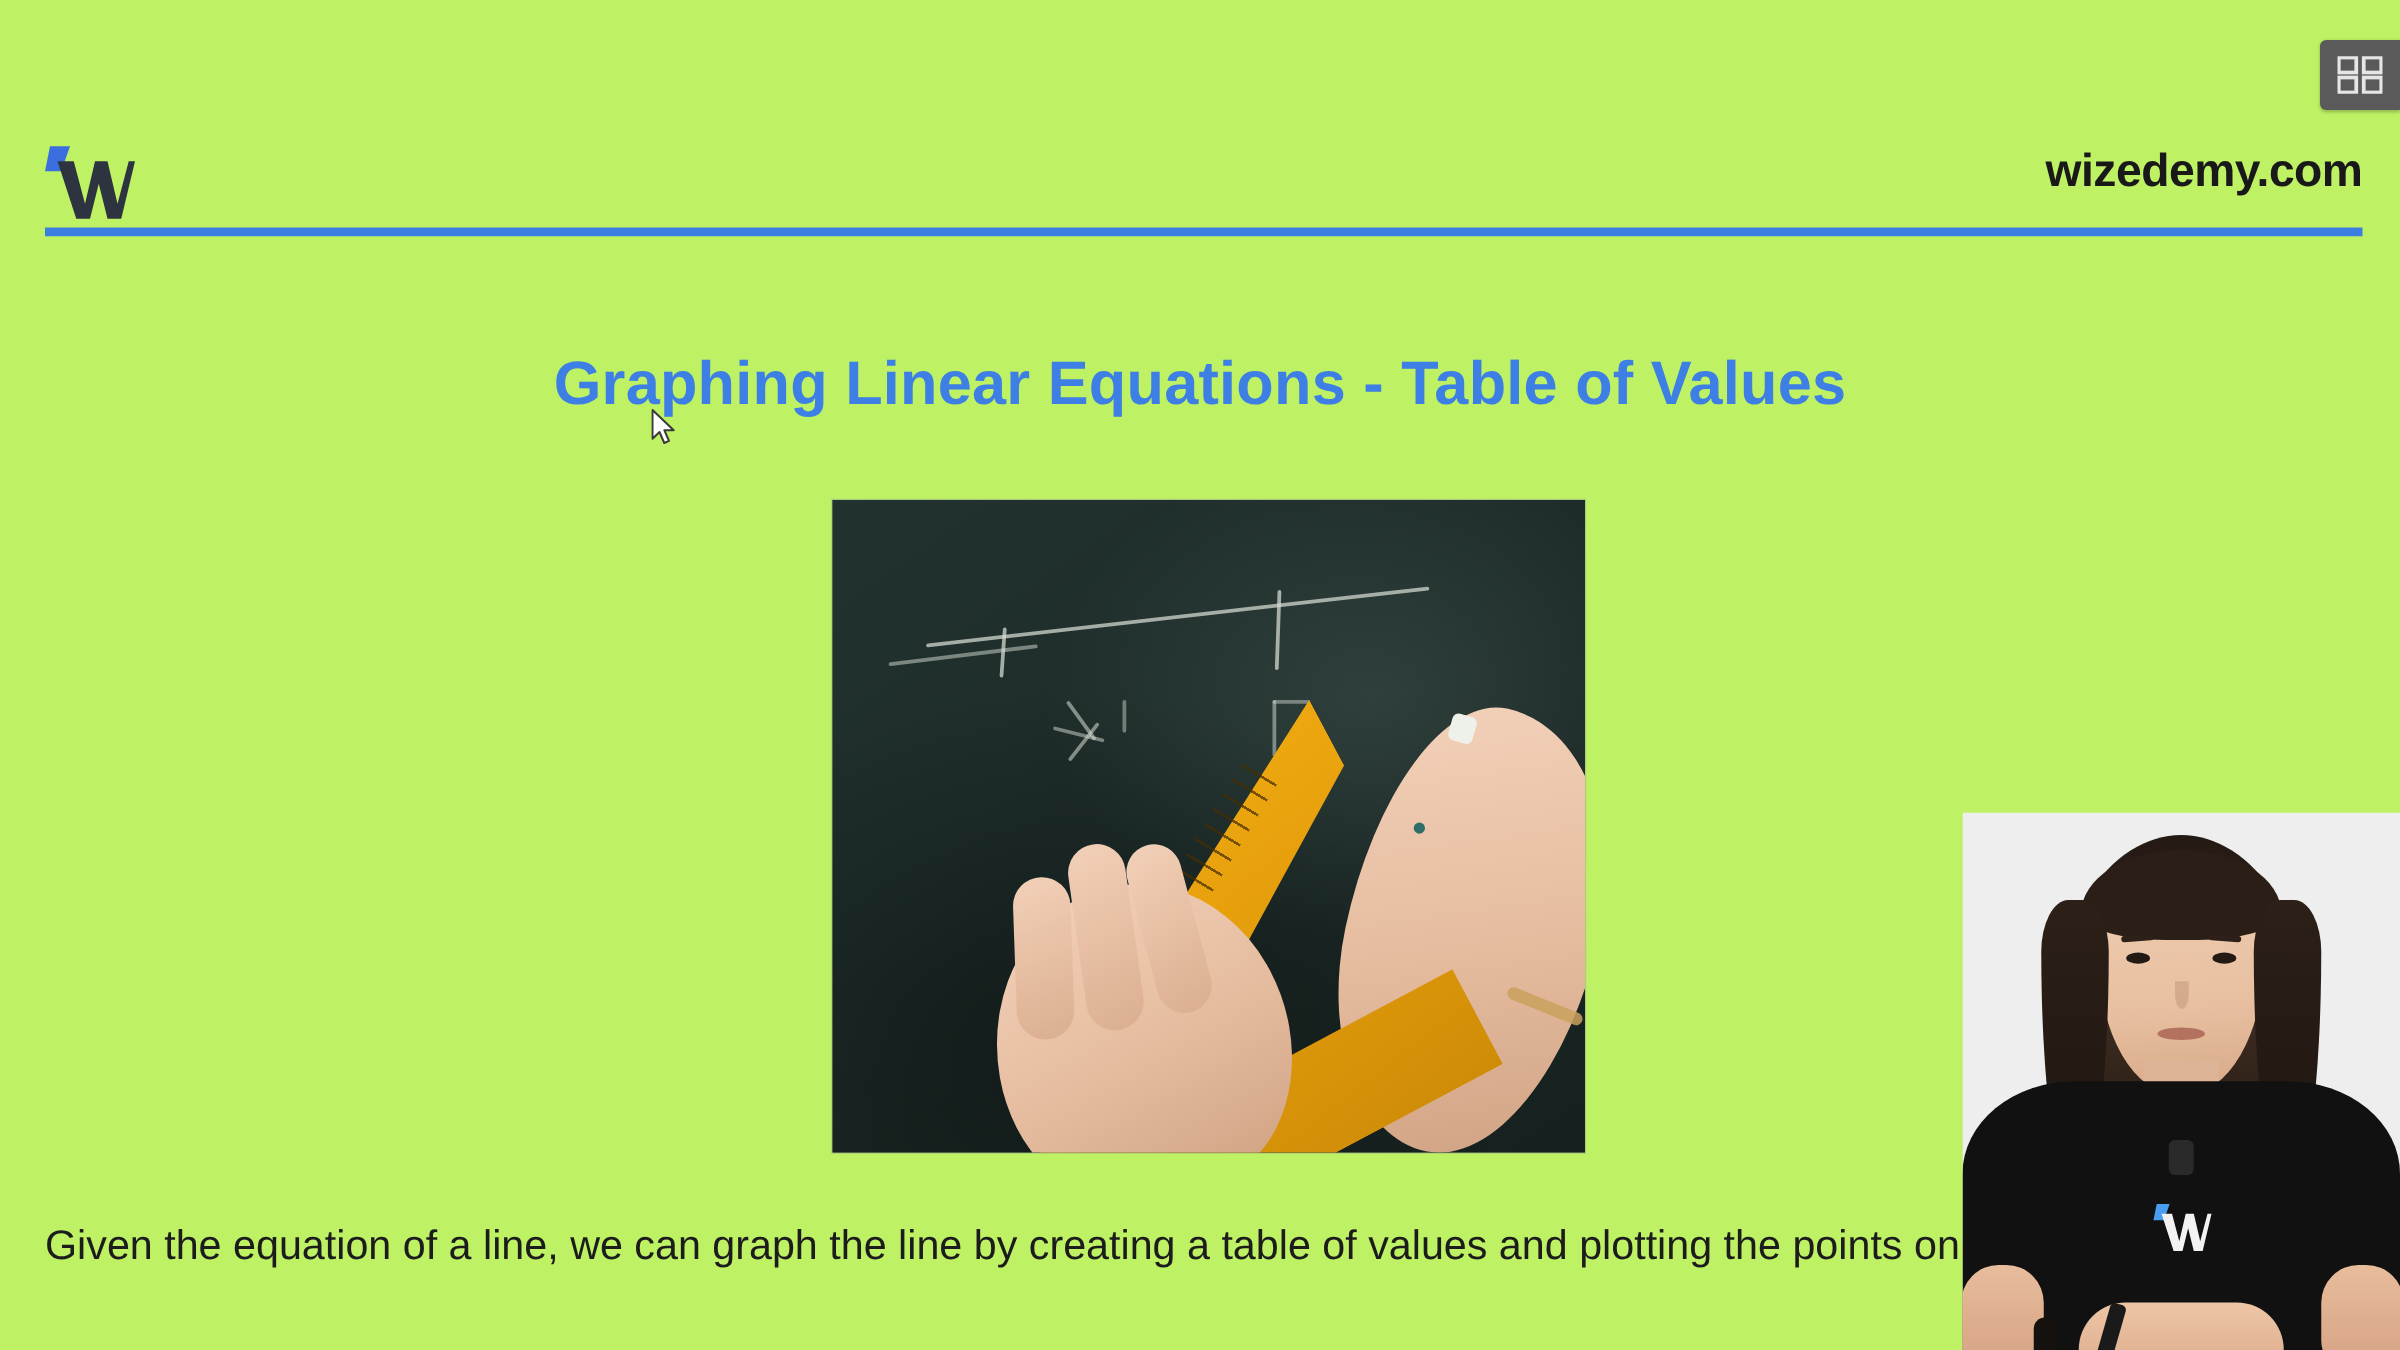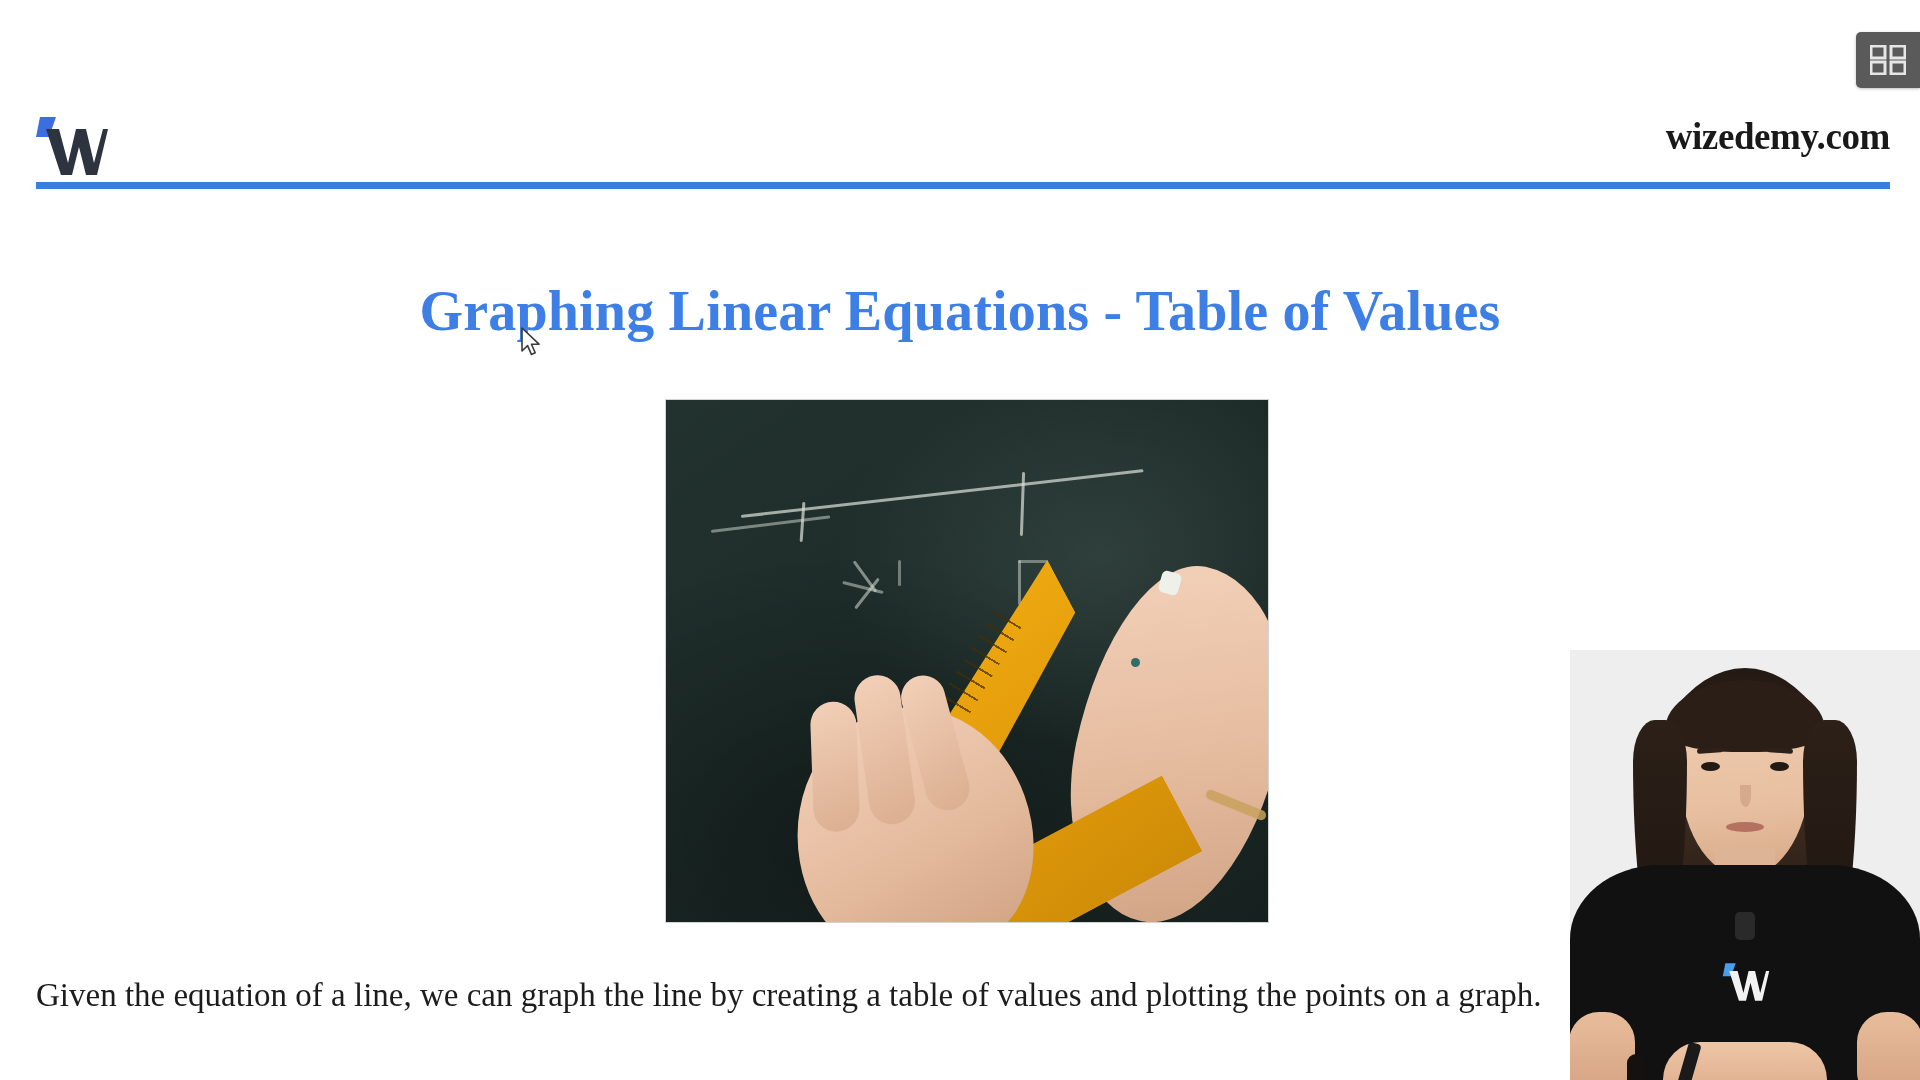--- a/index.html
+++ b/index.html
@@ -12,22 +12,21 @@
   body {
     background: #eaeaea;
     font-family: "Liberation Sans", sans-serif;
     position: relative;
   }
 
   
   .slide {
     position: absolute;
     inset: 0;
-    background: #ffffff;
-    font-family: Liberation Serif, serif;
+    background: #bef264;
   }
 
   
   .header {
     position: absolute;
     left: 0;
     top: 90px;
     width: 1920px;
     height: 110px;
   }
@@ -61,21 +60,21 @@
     background: #3b7de0;
   }
 
   
   .slide-title {
     position: absolute;
     left: 0;
     top: 283px;
     width: 1920px;
     text-align: center;
-    font-size: 56px;
+    font-size: 49px;
     font-weight: bold;
     color: #3d7fe4;
     letter-spacing: 0.2px;
     line-height: 1;
     white-space: nowrap;
   }
 
   
   .photo-frame {
     position: absolute;

